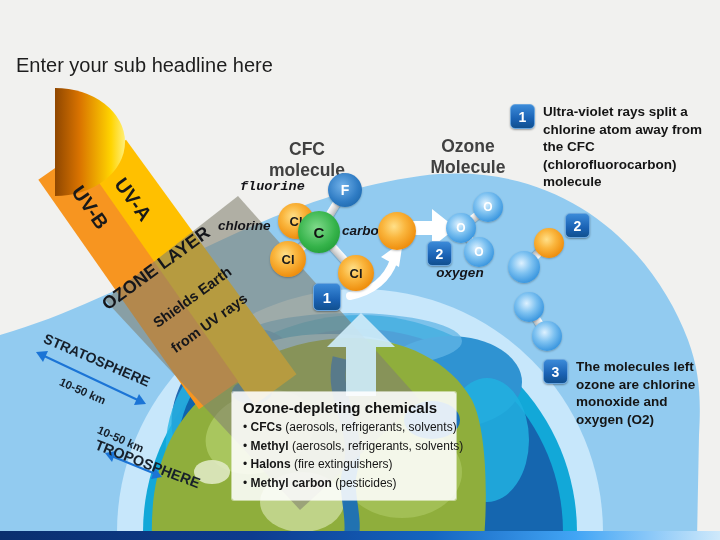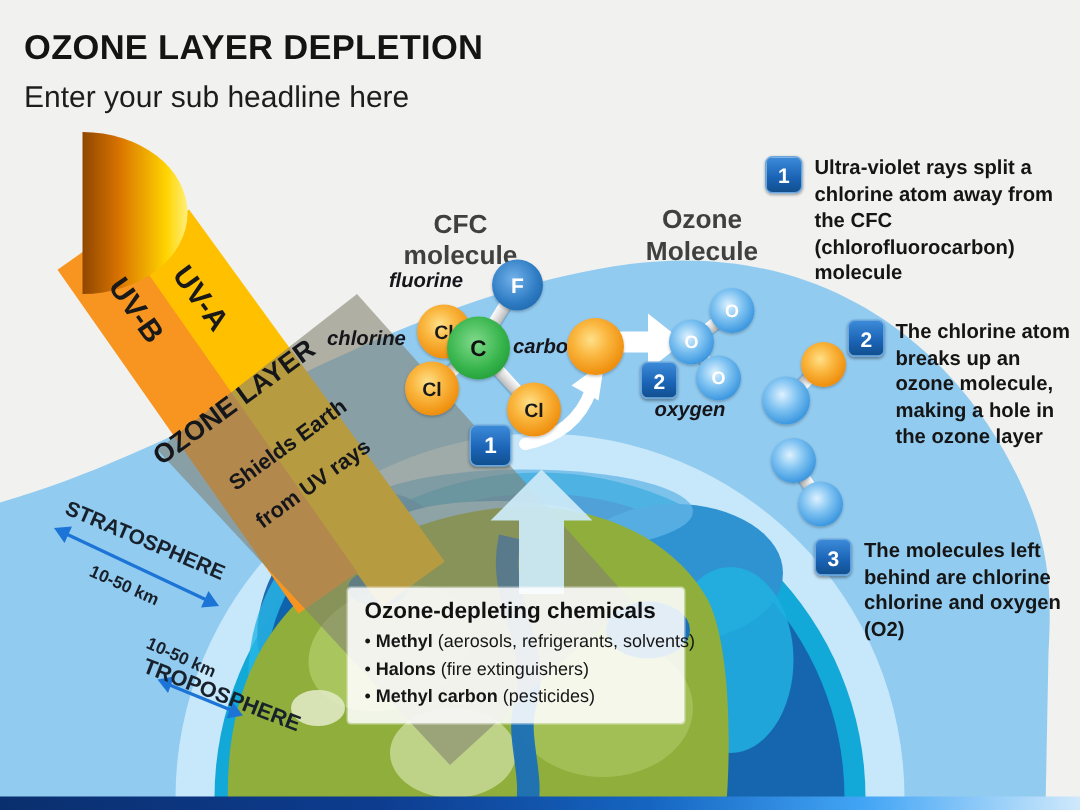--- a/index.html
+++ b/index.html
@@ -101,39 +101,38 @@
     <polygon points="327,347 361,313 395,347 376,347 376,396 346,396 346,347" fill="#cdeaf8" opacity="0.92"></polygon>
 
     <g>
       <path d="M 350,296 Q 384,289 394,260" stroke="#ffffff" stroke-width="8" fill="none" stroke-linecap="round"></path>
       <polygon points="403,241 399,267 381,257" fill="#ffffff"></polygon>
     </g>
 
     <polygon points="405,221 432,221 432,209 456,228 432,247 432,235 405,235" fill="#ffffff"></polygon>
   </svg>
 
-  <div class="abs z2 title">OZONE LAYER DEPLETION</div>
   <div class="abs z2 subtitle">Enter your sub headline here</div>
 
   <div class="abs z2 rot beamlabel" style="left:109px;top:188px;transform:rotate(54deg);">UV-A</div>
   <div class="abs z2 rot beamlabel" style="left:66px;top:196px;transform:rotate(55deg);">UV-B</div>
   <div class="abs z2 rot ozlabel" style="left:92px;top:258px;font-size:18px;transform:rotate(-36deg);">OZONE LAYER</div>
   <div class="abs z2 rot ozlabel" style="left:146px;top:289px;font-size:14.5px;transform:rotate(-36deg);">Shields Earth</div>
   <div class="abs z2 rot ozlabel" style="left:164px;top:315px;font-size:14.5px;transform:rotate(-36deg);">from UV rays</div>
 
   <div class="abs z2 rot atm" style="left:40px;top:352px;transform:rotate(23deg);">STRATOSPHERE</div>
   <div class="abs z2 rot km" style="left:58px;top:385px;transform:rotate(24deg);">10-50 km</div>
   <div class="abs z2 rot km" style="left:96px;top:433px;transform:rotate(24deg);">10-50 km</div>
   <div class="abs z2 rot atm" style="left:92px;top:456px;font-size:14.5px;transform:rotate(21deg);">TROPOSPHERE</div>
 
   <div class="abs z2 molhead" style="left:237px;top:139px;width:140px;">
     <div>CFC</div>
     <div>molecule</div>
   </div>
-  <div class="abs z2 ital" style="left:240px;top:179px;width:88px;text-align:center;">fluorine</div>
+  <div class="abs z2 ital" style="left:240px;top:179px;width:88px;text-align:left;font-family:Liberation Mono, monospace;">fluorine</div>
   <div class="abs z2 ital" style="left:218px;top:218px;width:58px;text-align:left;">chlorine</div>
   <div class="abs z2 ital" style="left:342px;top:223px;">carbon</div>
 
   <div class="abs z2 molhead" style="left:398px;top:136px;width:140px;">
     <div>Ozone</div>
     <div>Molecule</div>
   </div>
   <div class="abs z2 ital" style="left:420px;top:265px;width:80px;text-align:center;">oxygen</div>
 
   <div class="z3 bond" style="left:319px;top:228px;width:49px;transform:rotate(-58.3deg);"></div>
@@ -161,26 +160,26 @@
   <div class="atom a-bl z4" style="left:514px;top:292px;width:30px;height:30px;"></div>
   <div class="atom a-bl z4" style="left:532px;top:321px;width:30px;height:30px;"></div>
 
   <div class="badge z4" style="left:313px;top:283px;width:26px;height:26px;font-size:15px;">1</div>
   <div class="badge z4" style="left:427px;top:241px;width:23px;height:23px;">2</div>
 
   <div class="badge z2" style="left:510px;top:104px;width:23px;height:23px;">1</div>
   <div class="abs z2 steptext" style="left:543px;top:103px;width:172px;">Ultra-violet rays split a chlorine atom away from the CFC (chlorofluorocarbon) molecule</div>
 
   <div class="badge z2" style="left:565px;top:213px;width:23px;height:23px;">2</div>
-  <div class="abs z2 steptext" style="left:597px;top:212px;width:120px;">The chlorine atom breaks up an ozone molecule, making a hole in the ozone layer</div>
 
   <div class="badge z2" style="left:543px;top:359px;width:23px;height:23px;">3</div>
-  <div class="abs z2 steptext" style="left:576px;top:358px;width:142px;">The molecules left behind are chlorine chlorine and oxygen (O2)</div>
+  <div class="abs z2 steptext" style="left:576px;top:358px;width:142px;">The molecules left ozone are chlorine monoxide and oxygen (O2)</div>
 
   <div class="abs z2" id="chembox">
     <div class="bt">Ozone-depleting chemicals</div>
+    <div class="chline"><span>•</span> <b>CFCs</b><span> (aerosols, refrigerants, solvents)</span></div>
     <div class="chline"><span>•</span> <b>Methyl</b><span> (aerosols, refrigerants, solvents)</span></div>
     <div class="chline"><span>•</span> <b>Halons</b><span> (fire extinguishers)</span></div>
     <div class="chline"><span>•</span> <b>Methyl carbon</b><span> (pesticides)</span></div>
   </div>
 
   <div class="abs" id="bottombar"></div>
 </div>
 
 </body></html>

